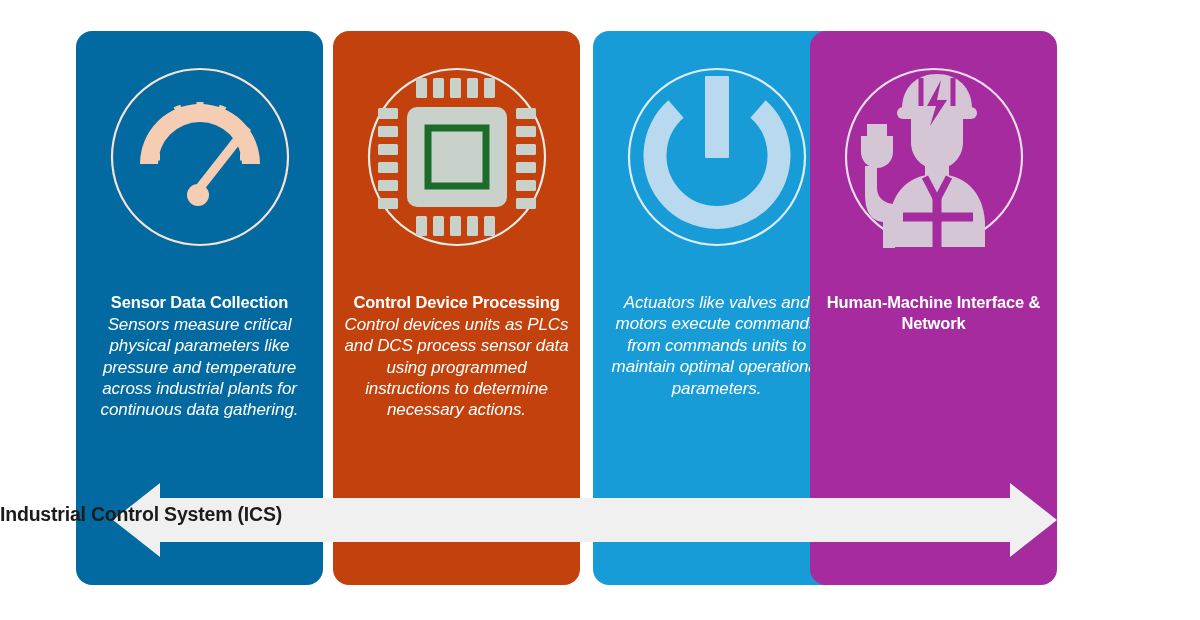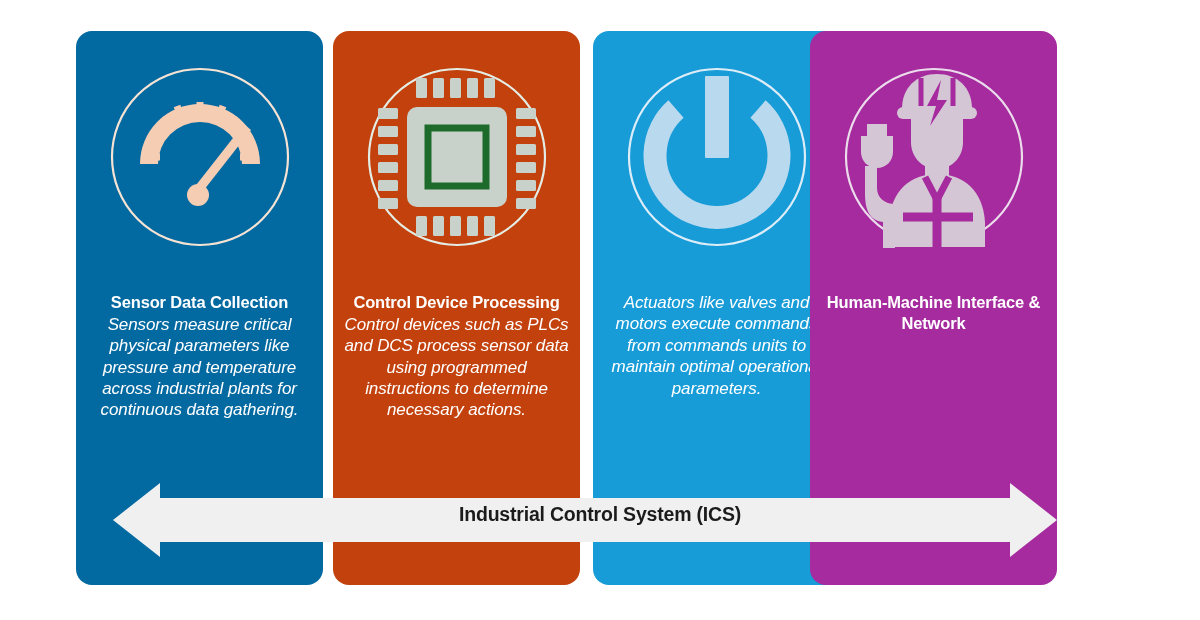--- a/index.html
+++ b/index.html
@@ -82,21 +82,21 @@
     height: 100px;
     pointer-events: none;
   }
   #arrow-banner svg { display: block; width: 1200px; height: 100px; }
 
   #banner-label {
     position: absolute;
     left: 0;
     top: 503px;
     width: 1200px;
-    text-align: center;
+    text-align: left;
     font-size: 19.5px;
     font-weight: bold;
     letter-spacing: -0.2px;
     color: #1b1b1b;
   }
 </style>
 </head>
 <body>
 
 <div id="infographic">
@@ -158,21 +158,21 @@
           <rect x="154" y="82" width="20" height="11" rx="1.5"></rect>
           <rect x="154" y="100" width="20" height="11" rx="1.5"></rect>
           <rect x="154" y="118" width="20" height="11" rx="1.5"></rect>
           <rect x="154" y="136" width="20" height="11" rx="1.5"></rect>
         </g>
         <rect x="66" y="66" width="58" height="58" fill="none" stroke="#1C6B2B" stroke-width="7"></rect>
       </svg>
     </div>
     <div class="text-block">
       <p class="p-title">Control Device Processing</p>
-      <p class="p-desc">Control devices such as PLCs and DCS process sensor data using programmed instructions to determine necessary actions.</p>
+      <p class="p-desc">Control devices units as PLCs and DCS process sensor data using programmed instructions to determine necessary actions.</p>
     </div>
   </div>
 
   <div class="panel panel-3">
     <div class="icon-wrap">
       <svg viewBox="0 0 190 190" xmlns="http://www.w3.org/2000/svg">
         <circle cx="95" cy="95" r="88" fill="none" stroke="#DCEDF8" stroke-width="2.2"></circle>
         <path d="M54 47 A62 62 0 1 0 136 47" fill="none" stroke="#B8D9EE" stroke-width="23" stroke-linecap="butt"></path>
         <rect x="83" y="14" width="24" height="82" rx="1" fill="#B8D9EE"></rect>
       </svg>

